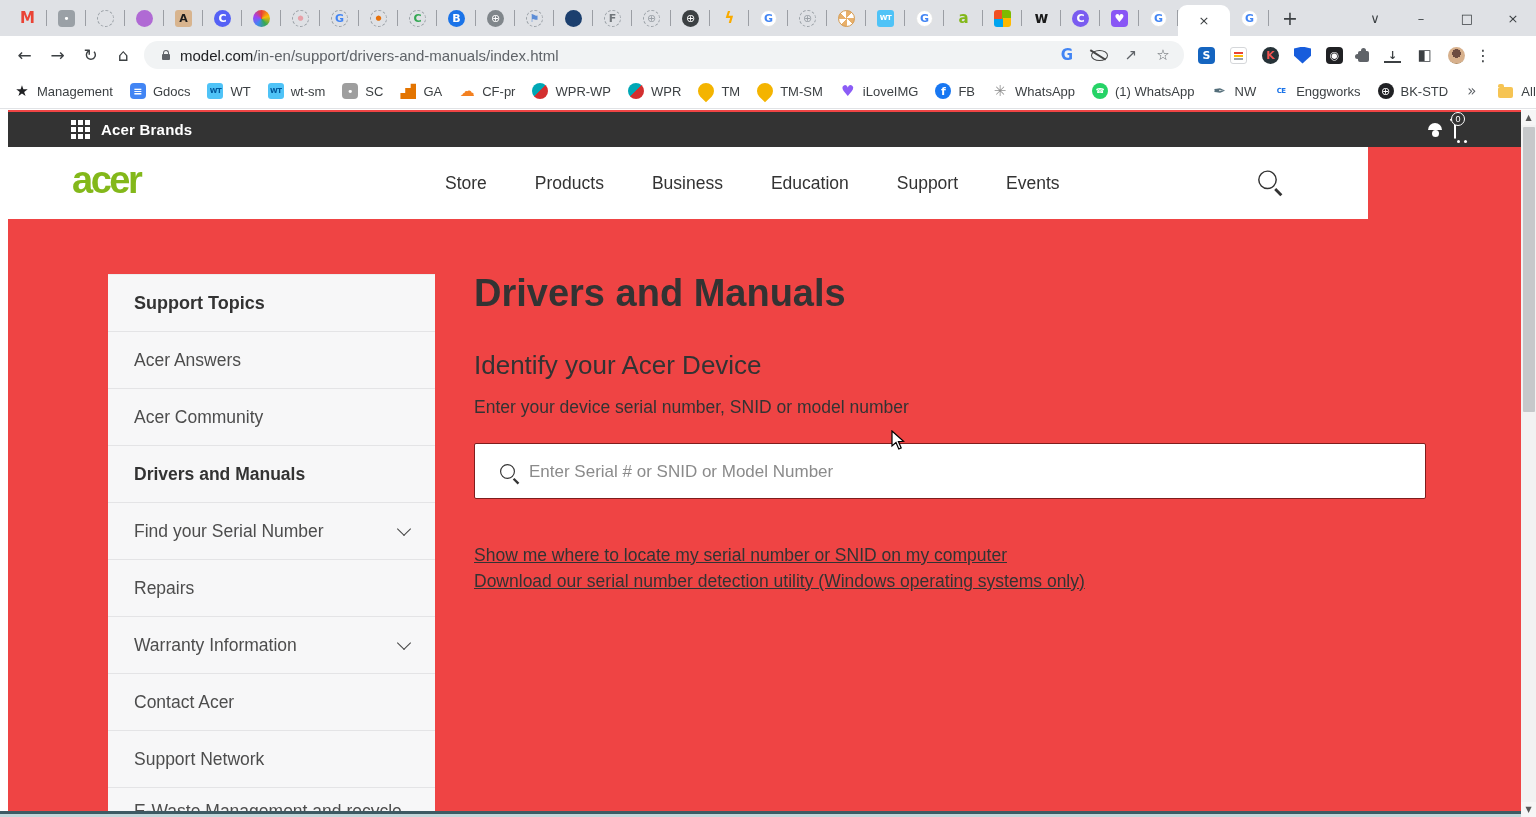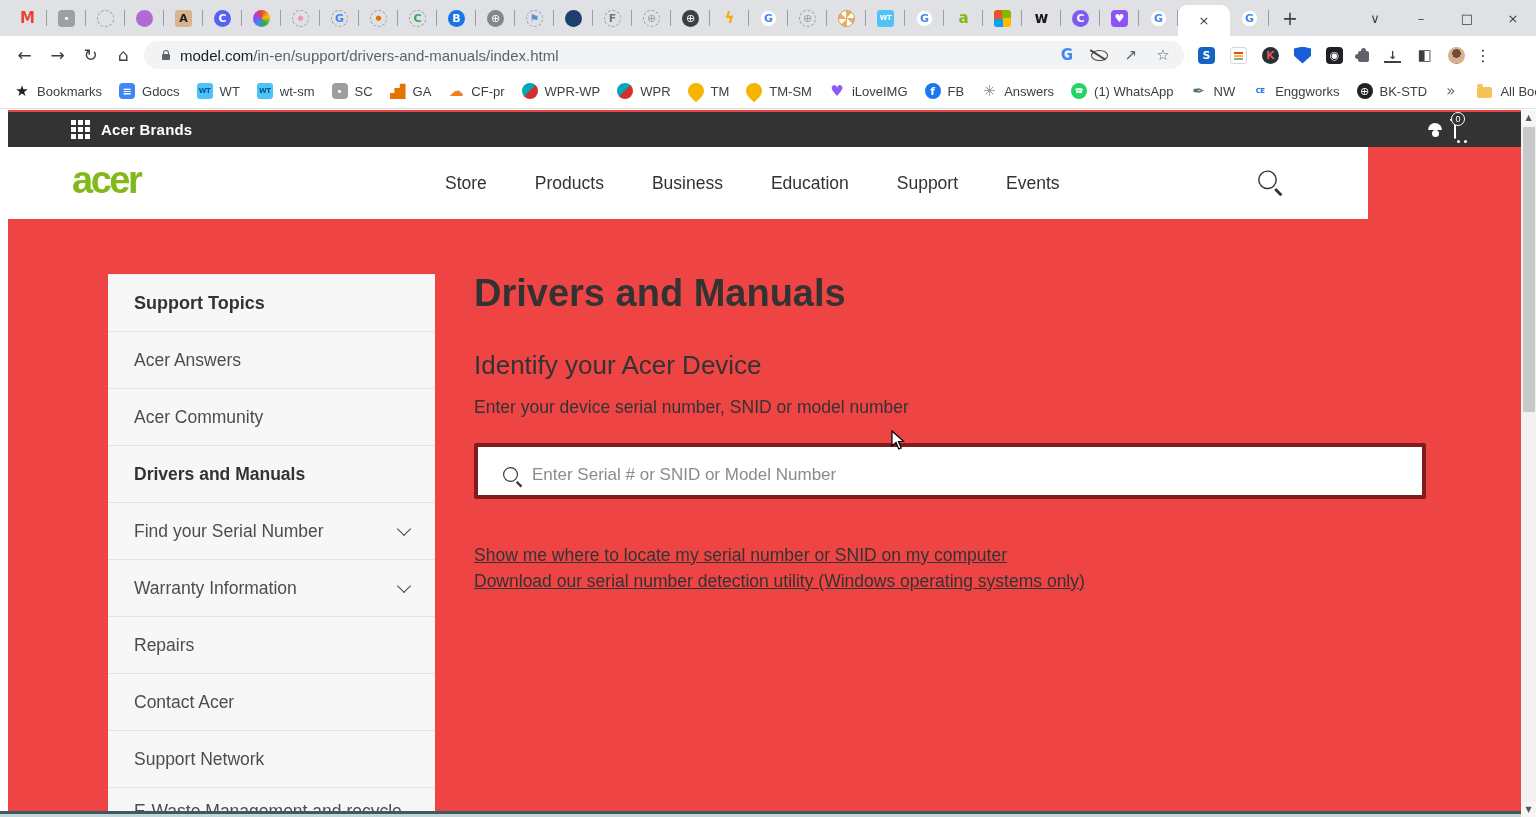--- a/index.html
+++ b/index.html
@@ -118,21 +118,21 @@
   .side-row .chev{display:none;width:9px;height:9px;border-right:1.8px solid #444;border-bottom:1.8px solid #444;
                   transform:rotate(45deg);margin-top:-5px;}
   .side-row.has-chev .chev{display:block;}
   .side-row.clipped{height:30px;align-items:flex-start;padding-top:13px;border-bottom:none;overflow:hidden;}
 
   
   .main{position:absolute;left:466px;top:162px;width:952px;}
   .main h1{margin:0 0 34px 0;font-size:38px;font-weight:bold;color:#333;line-height:1.15;}
   .main h2{margin:0 0 16px 0;font-size:26px;font-weight:normal;color:#333;}
   .main .instr{margin:0 0 25px 0;font-size:17.5px;color:#333;}
-  .searchbox{position:relative;width:952px;height:56px;border:4px solid #7f1d1d;border-radius:2px;
+  .searchbox{position:relative;width:952px;height:56px;border:1px solid #7f1d1d;border-radius:2px;
              background:#fff;box-sizing:border-box;margin-bottom:43px;}
   .searchbox .mag{position:absolute;left:26px;top:21px;transform:scale(1.15);border-color:#333;}
   .searchbox input{position:absolute;left:52px;top:1px;width:880px;height:52px;border:none;outline:none;
                    font-size:17px;color:#333;font-family:"Liberation Sans",sans-serif;background:transparent;}
   .searchbox input::placeholder{color:#8b8b8b;}
   .linklist a{display:block;font-size:17.5px;color:#333;line-height:26px;}
 
   
   .scrollbar{position:absolute;right:0;top:110px;width:15px;height:707px;background:#f2f2f2;z-index:50;}
   .scrollbar .arrow{position:absolute;left:0;width:15px;height:15px;display:flex;align-items:center;justify-content:center;
@@ -332,21 +332,21 @@
       <span class="fav avatar"></span>
     </div>
   <span class="kebab ico">⋮</span>
 </div>
 
 <div class="bookmarksbar">
   <div style="display:flex;align-items:center">
 
       <div class="bm">
         <span class="fav plain big" style="color: rgb(32, 33, 36);">★</span>
-        <span class="bm-label">Bookmarks</span>
+        <span class="bm-label">Management</span>
       </div>
 
       <div class="bm">
         <span class="fav rounded bold" style="color: rgb(255, 255, 255); background: rgb(66, 133, 244);">≡</span>
         <span class="bm-label">Gdocs</span>
       </div>
 
       <div class="bm">
         <span class="fav square tiny bold" style="color: rgb(1, 87, 155); background: rgb(79, 195, 247);">WT</span>
         <span class="bm-label">WT</span>
@@ -397,21 +397,21 @@
         <span class="bm-label">iLoveIMG</span>
       </div>
 
       <div class="bm">
         <span class="fav round bold" style="color: rgb(255, 255, 255); background: rgb(24, 119, 242);">f</span>
         <span class="bm-label">FB</span>
       </div>
 
       <div class="bm">
         <span class="fav plain big" style="color: rgb(142, 142, 142);">✳</span>
-        <span class="bm-label">Answers</span>
+        <span class="bm-label">WhatsApp</span>
       </div>
 
       <div class="bm">
         <span class="fav round small" style="color: rgb(255, 255, 255); background: rgb(37, 211, 102);">☎</span>
         <span class="bm-label">(1) WhatsApp</span>
       </div>
 
       <div class="bm">
         <span class="fav plain big" style="color: rgb(84, 110, 122);">✒</span>
         <span class="bm-label">NW</span>
@@ -491,28 +491,28 @@
       <div class="side-row active">
         <span class="side-label">Drivers and Manuals</span>
 
       </div>
 
       <div class="side-row has-chev">
         <span class="side-label">Find your Serial Number</span>
         <span class="chev"></span>
       </div>
 
+      <div class="side-row">
+        <span class="side-label">Repairs</span>
+
+      </div>
+
       <div class="side-row has-chev">
         <span class="side-label">Warranty Information</span>
         <span class="chev"></span>
-      </div>
-
-      <div class="side-row">
-        <span class="side-label">Repairs</span>
-
       </div>
 
       <div class="side-row">
         <span class="side-label">Contact Acer</span>
 
       </div>
 
       <div class="side-row">
         <span class="side-label">Support Network</span>
 

